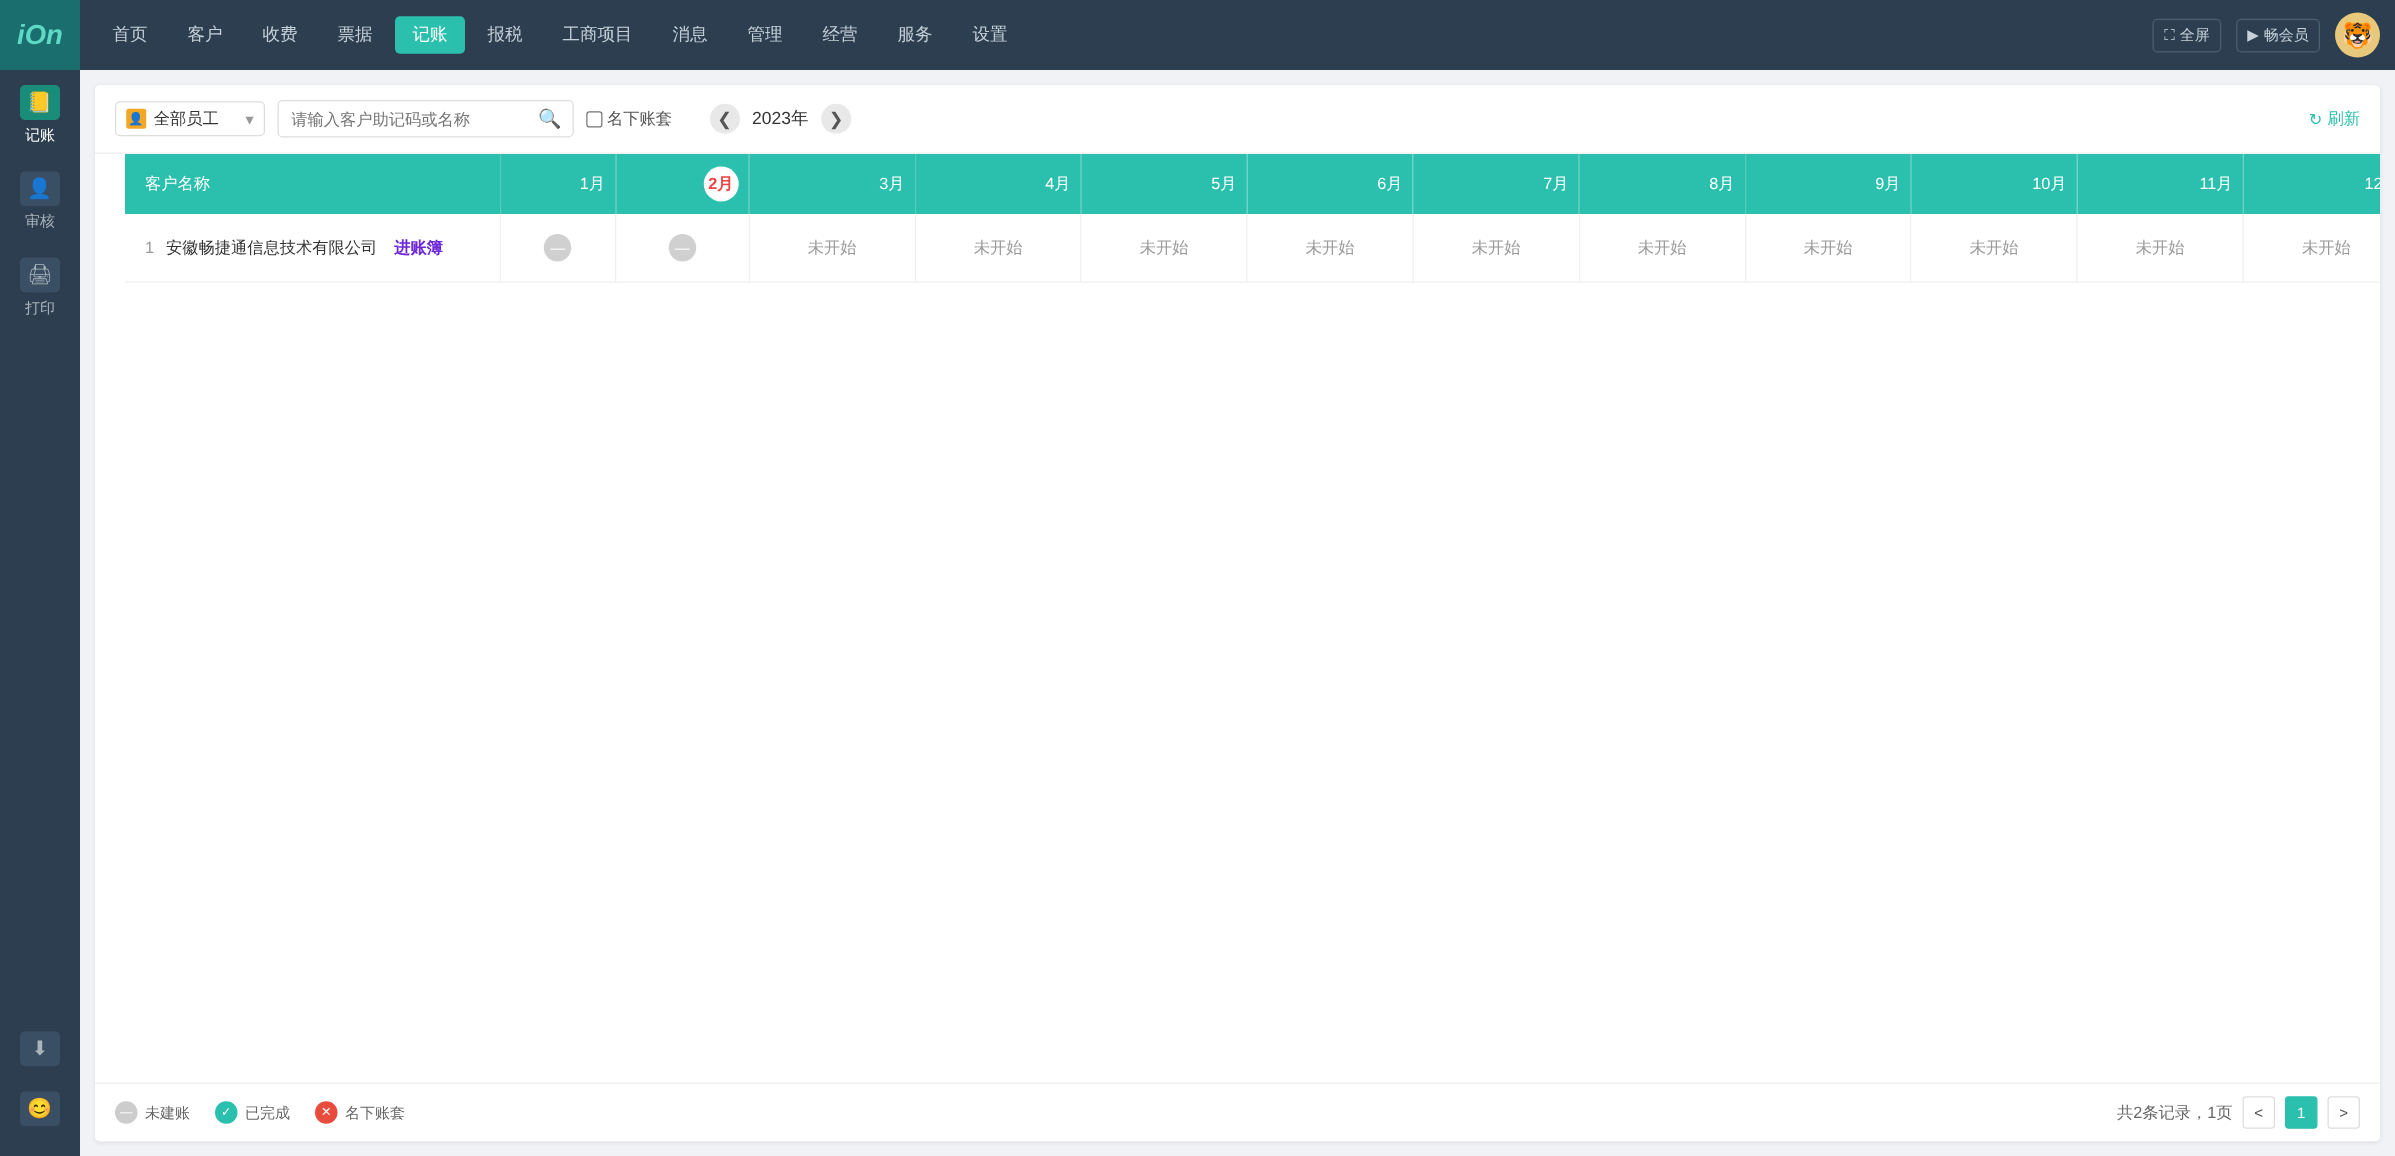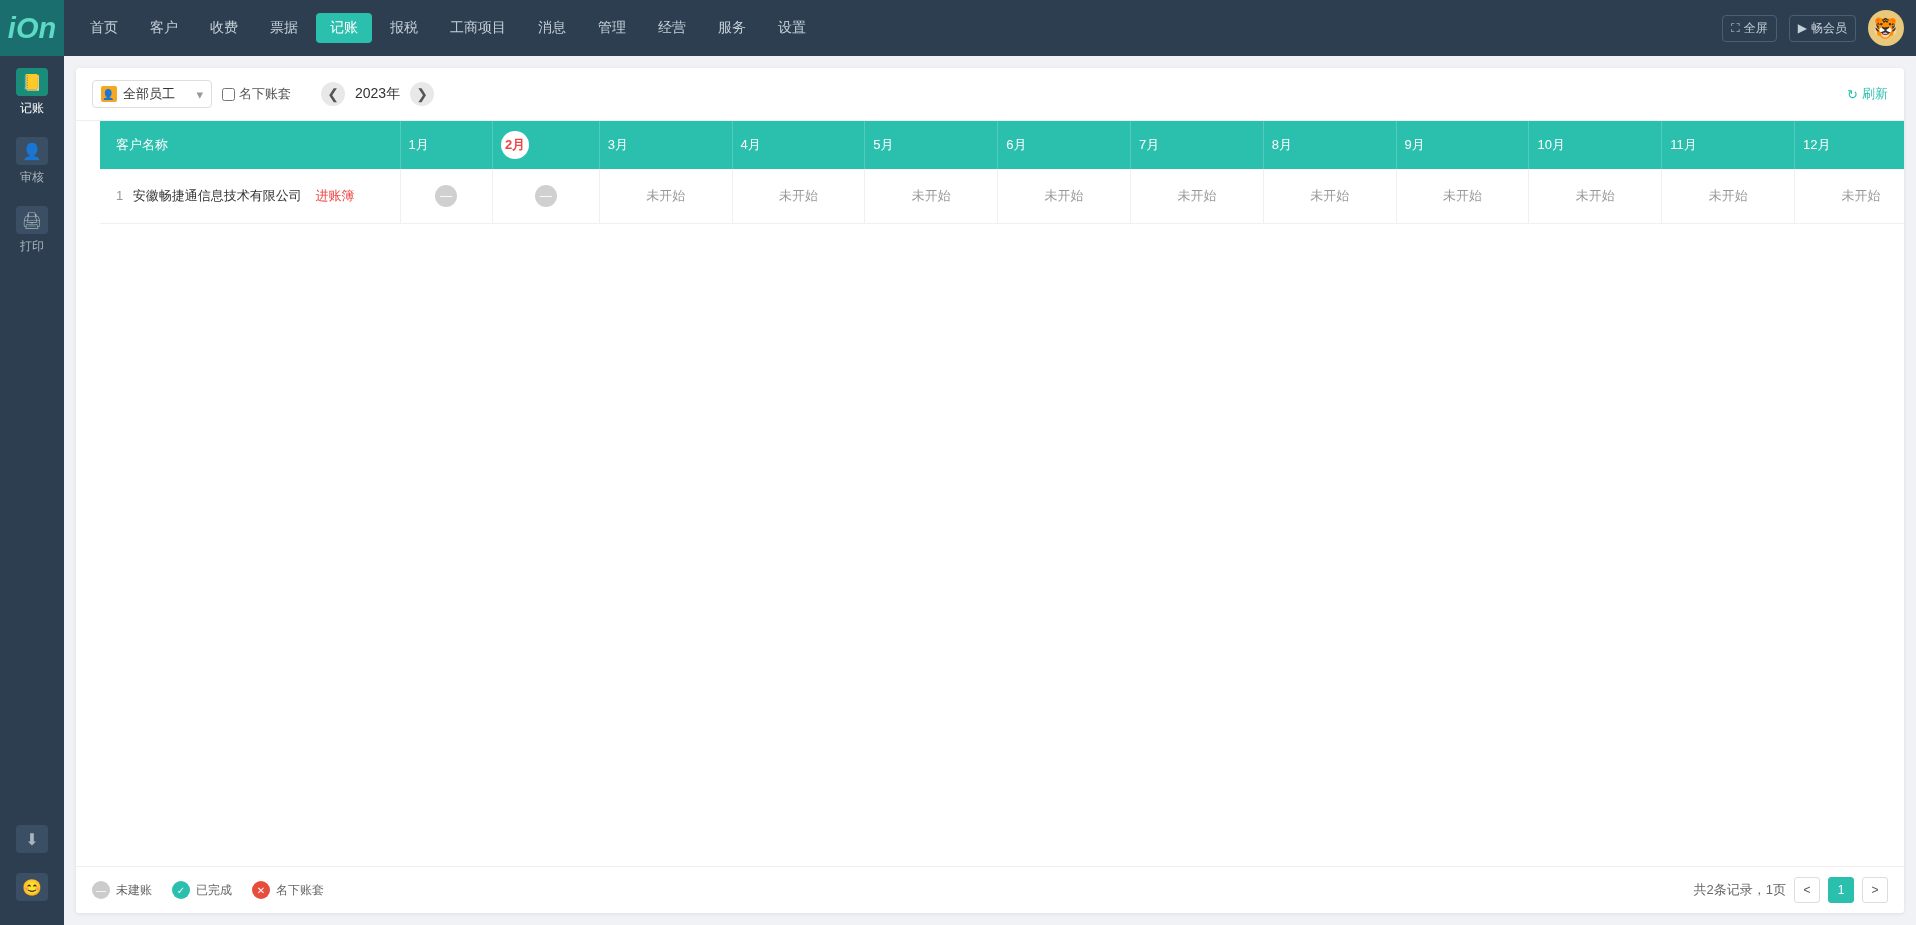--- a/index.html
+++ b/index.html
@@ -16,21 +16,21 @@
       flex-shrink: 0;
     }
     .sidebar-logo {
       width: 64px;
       height: 56px;
       background: #1a6e6e;
       display: flex;
       align-items: center;
       justify-content: center;
       color: #5dd9c4;
-      font-size: 29px;
+      font-size: 22px;
       font-style: italic;
       font-weight: bold;
     }
     .sidebar-item {
       width: 100%;
       display: flex;
       flex-direction: column;
       align-items: center;
       padding: 12px 0 8px;
       color: #aab4bc;
@@ -245,21 +245,21 @@
       width: 100%;
       border-collapse: collapse;
       margin-left: 24px;
     }
     thead tr {
       background: #2bbfad;
       color: #fff;
     }
     thead th {
       padding: 10px 8px;
-      text-align: left;
+      text-align: right;
       font-weight: 500;
       font-size: 13px;
       border-right: 1px solid rgba(255,255,255,0.2);
     }
     thead th:first-child {
       text-align: left;
       padding-left: 16px;
       width: 300px;
     }
     .month-circle {
@@ -283,24 +283,25 @@
       font-size: 13px;
       color: #999;
       border-right: 1px solid #f0f0f0;
     }
     tbody td:first-child {
       text-align: left;
       padding-left: 16px;
       color: #333;
     }
     .enter-link {
-      color: #ef4444;
+      color: #6d28d9;
       cursor: pointer;
       text-decoration: none;
       margin-left: 10px;
+      font-weight: bold;
     }
 
     .status-dot {
       display: inline-flex;
       align-items: center;
       justify-content: center;
       width: 22px;
       height: 22px;
       border-radius: 50%;
       background: #ccc;
@@ -430,20 +431,24 @@
   <div class="content">
     <div class="content-inner">
 
       <div class="toolbar">
         <div class="employee-select">
           <span class="emp-icon">👤</span>
           <span>全部员工</span>
           <span style="margin-left:auto;color:#999;">▾</span>
         </div>
 
+        <div class="search-input-wrap">
+          <input type="text" placeholder="请输入客户助记码或名称" style="">
+          <button class="search-btn">🔍</button>
+        </div>
 
         <label class="checkbox-label">
           <input type="checkbox" style="">
           <span>名下账套</span>
         </label>
 
         <div class="year-nav">
           <button class="arrow-btn">❮</button>
           <span class="year-text">2023年</span>
           <button class="arrow-btn">❯</button>

